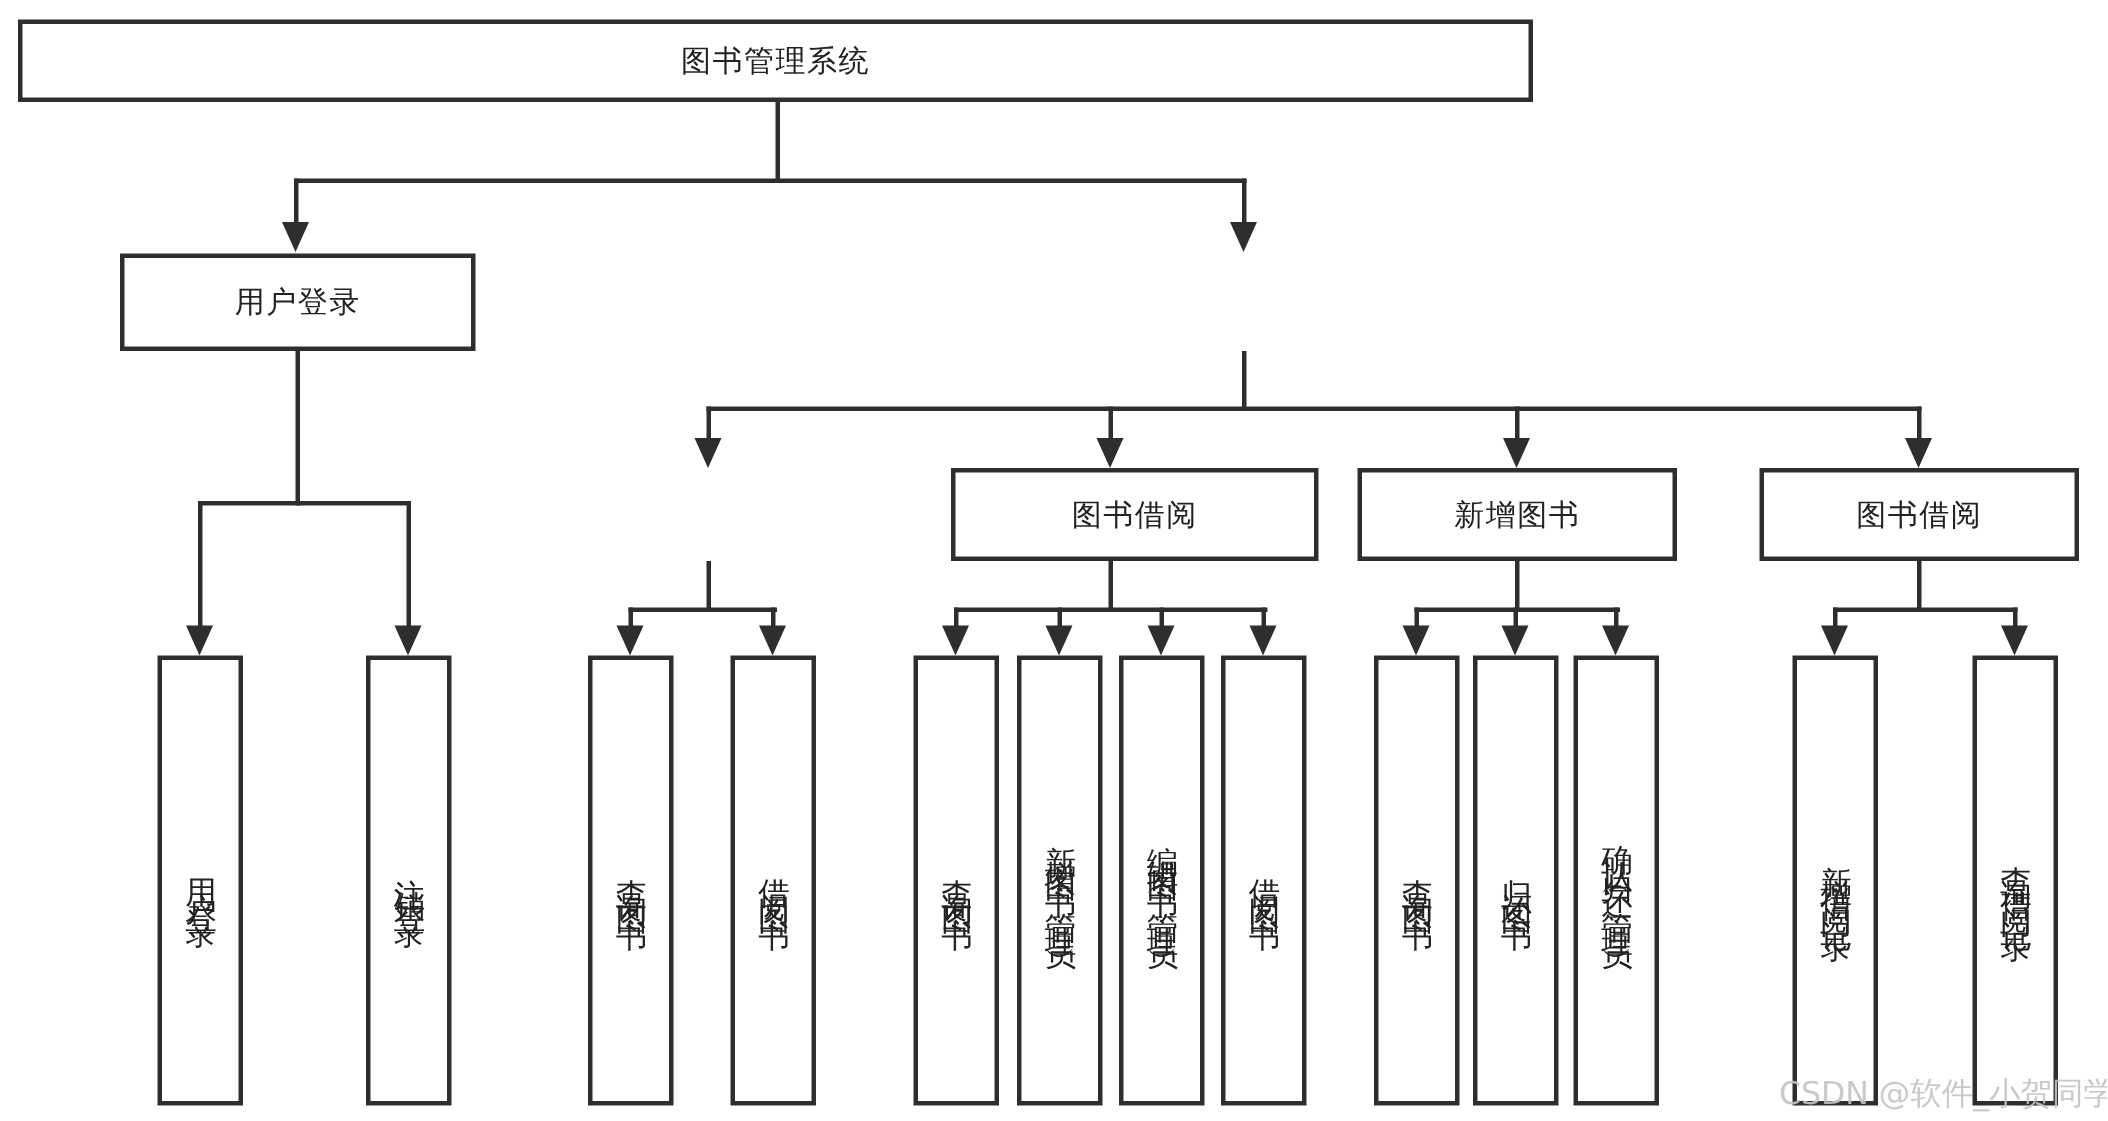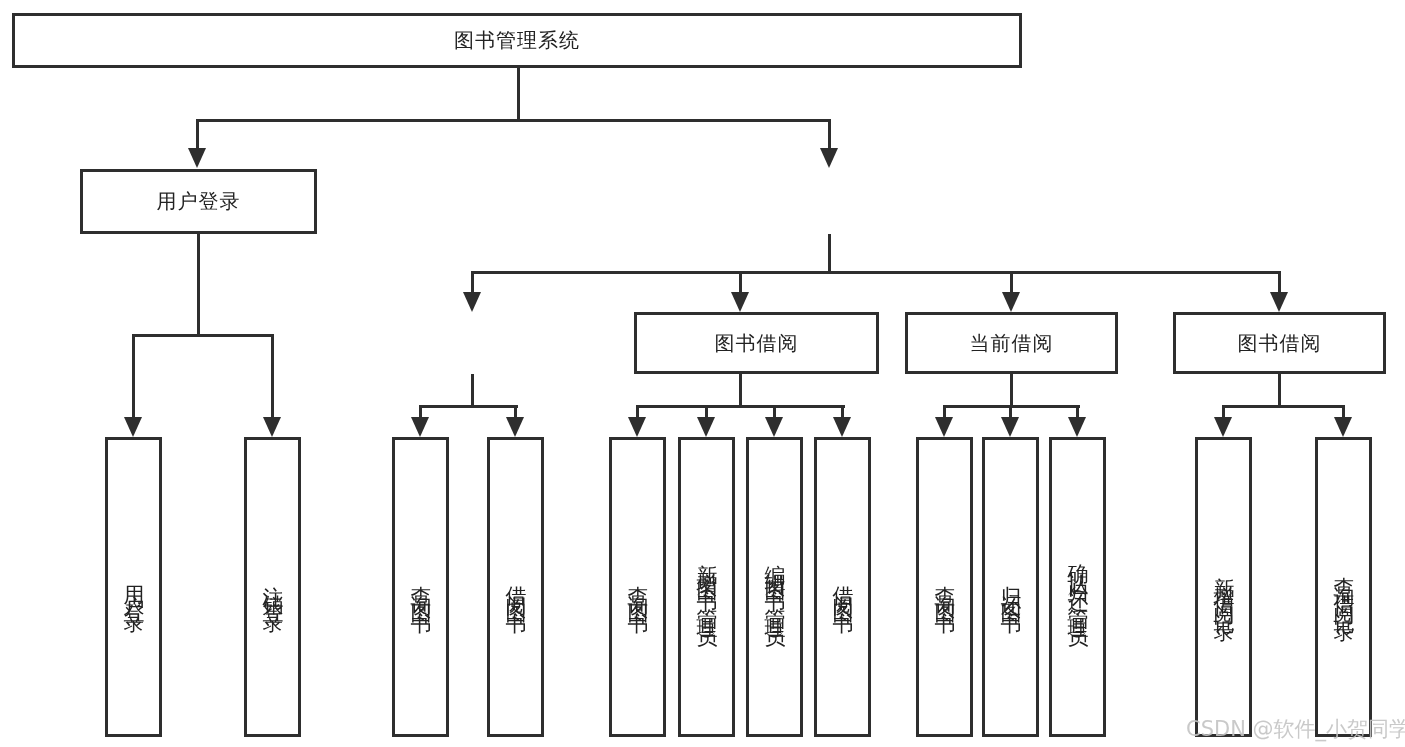--- a/index.html
+++ b/index.html
@@ -83,21 +83,21 @@
   <div class="line" style="left:1278px; top:271px; width:3px; height:24px;"></div>
   <div class="arrow" style="left:463px; top:292px;"></div>
   <div class="arrow" style="left:731px; top:292px;"></div>
   <div class="arrow" style="left:1002px; top:292px;"></div>
   <div class="arrow" style="left:1270px; top:292px;"></div>
 
   <div class="box hbox" style="left:634px; top:312px; width:245px; height:62px;">
     <span>图书借阅</span>
   </div>
   <div class="box hbox" style="left:905px; top:312px; width:213px; height:62px;">
-    <span>当前借阅</span>
+    <span>新增图书</span>
   </div>
   <div class="box hbox" style="left:1173px; top:312px; width:213px; height:62px;">
     <span>图书借阅</span>
   </div>
 
   <div class="line" style="left:471px; top:374px; width:3px; height:34px;"></div>
   <div class="line" style="left:419px; top:405px; width:99px; height:3px;"></div>
   <div class="line" style="left:419px; top:405px; width:3px; height:15px;"></div>
   <div class="line" style="left:514px; top:405px; width:3px; height:15px;"></div>
   <div class="arrow" style="left:411px; top:417px;"></div>

